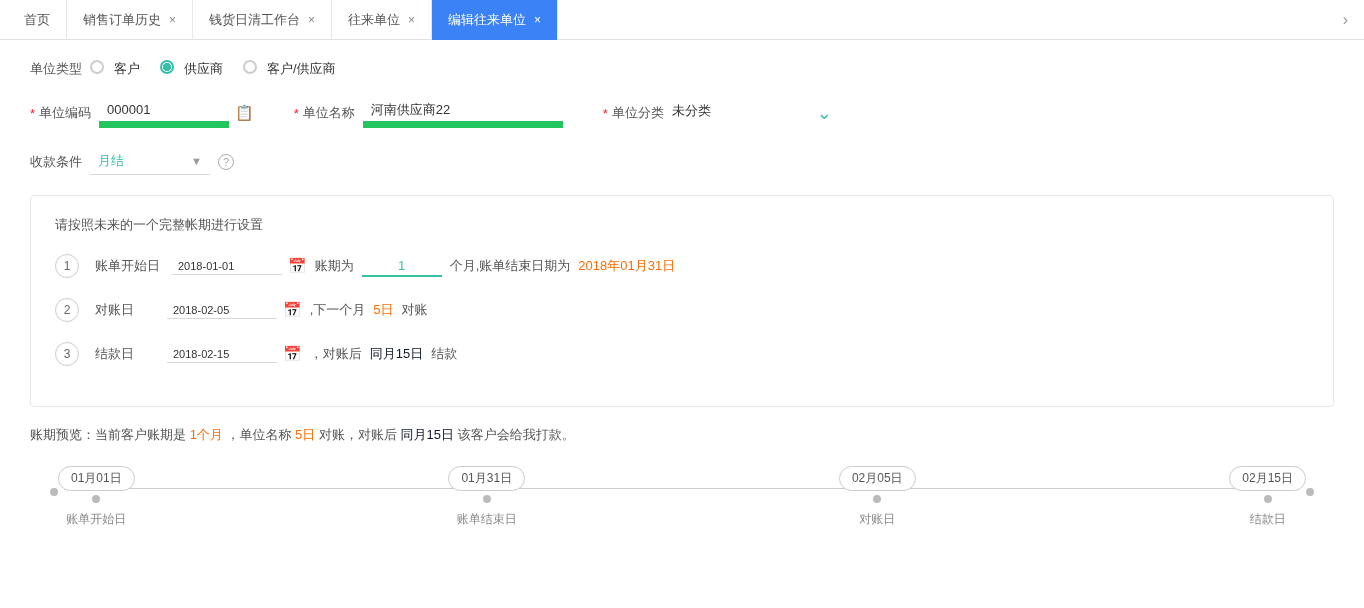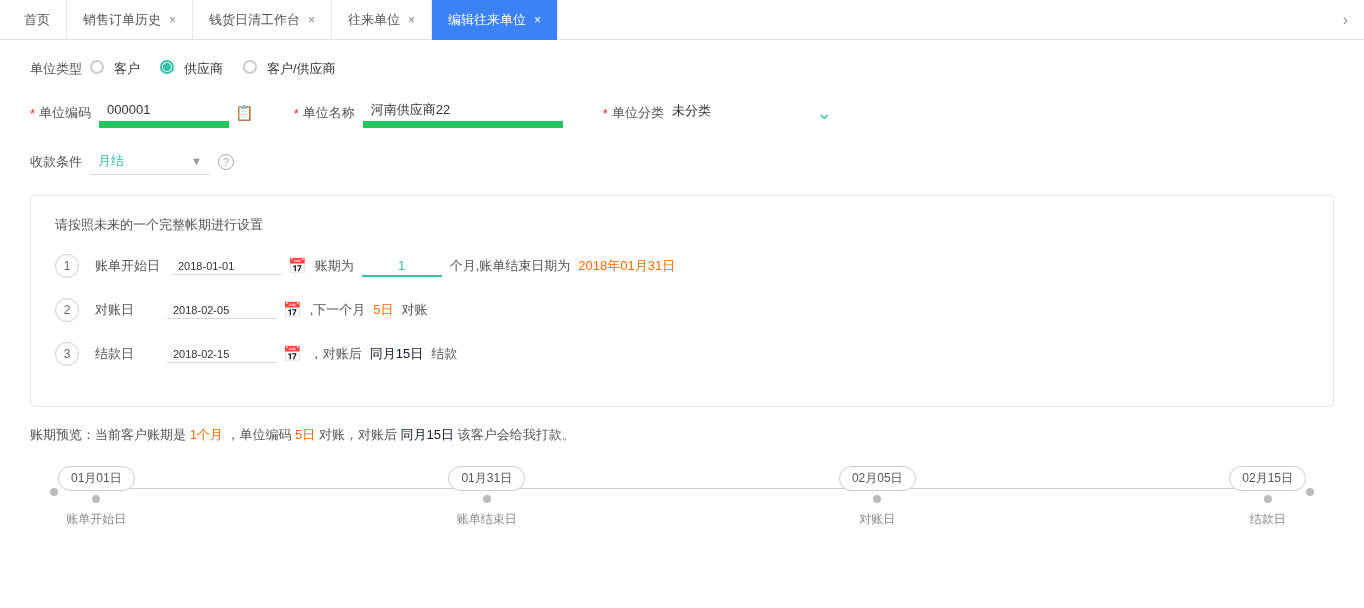--- a/index.html
+++ b/index.html
@@ -393,21 +393,21 @@
       <span class="cal-icon">📅</span>
       <span class="step-text">，对账后</span>
       <span class="highlight-green">同月15日</span>
       <span class="step-text">结款</span>
     </div>
   </div>
 
   <div class="preview-text">
     <span>账期预览：当前客户账期是</span>
     <span class="highlight-orange">1个月</span>
-    <span>，单位编码</span>
+    <span>，单位名称</span>
     <span class="highlight-orange">5日</span>
     <span>对账，对账后</span>
     <span class="highlight-green">同月15日</span>
     <span> 该客户会给我打款。</span>
   </div>
 
   <div style="position:relative; padding: 0 20px; margin-top: 10px;">
 
     <div style="position:absolute; left:80px; right:80px; top:22px; height:1px; background:#ccc; z-index:0;"></div>
 

